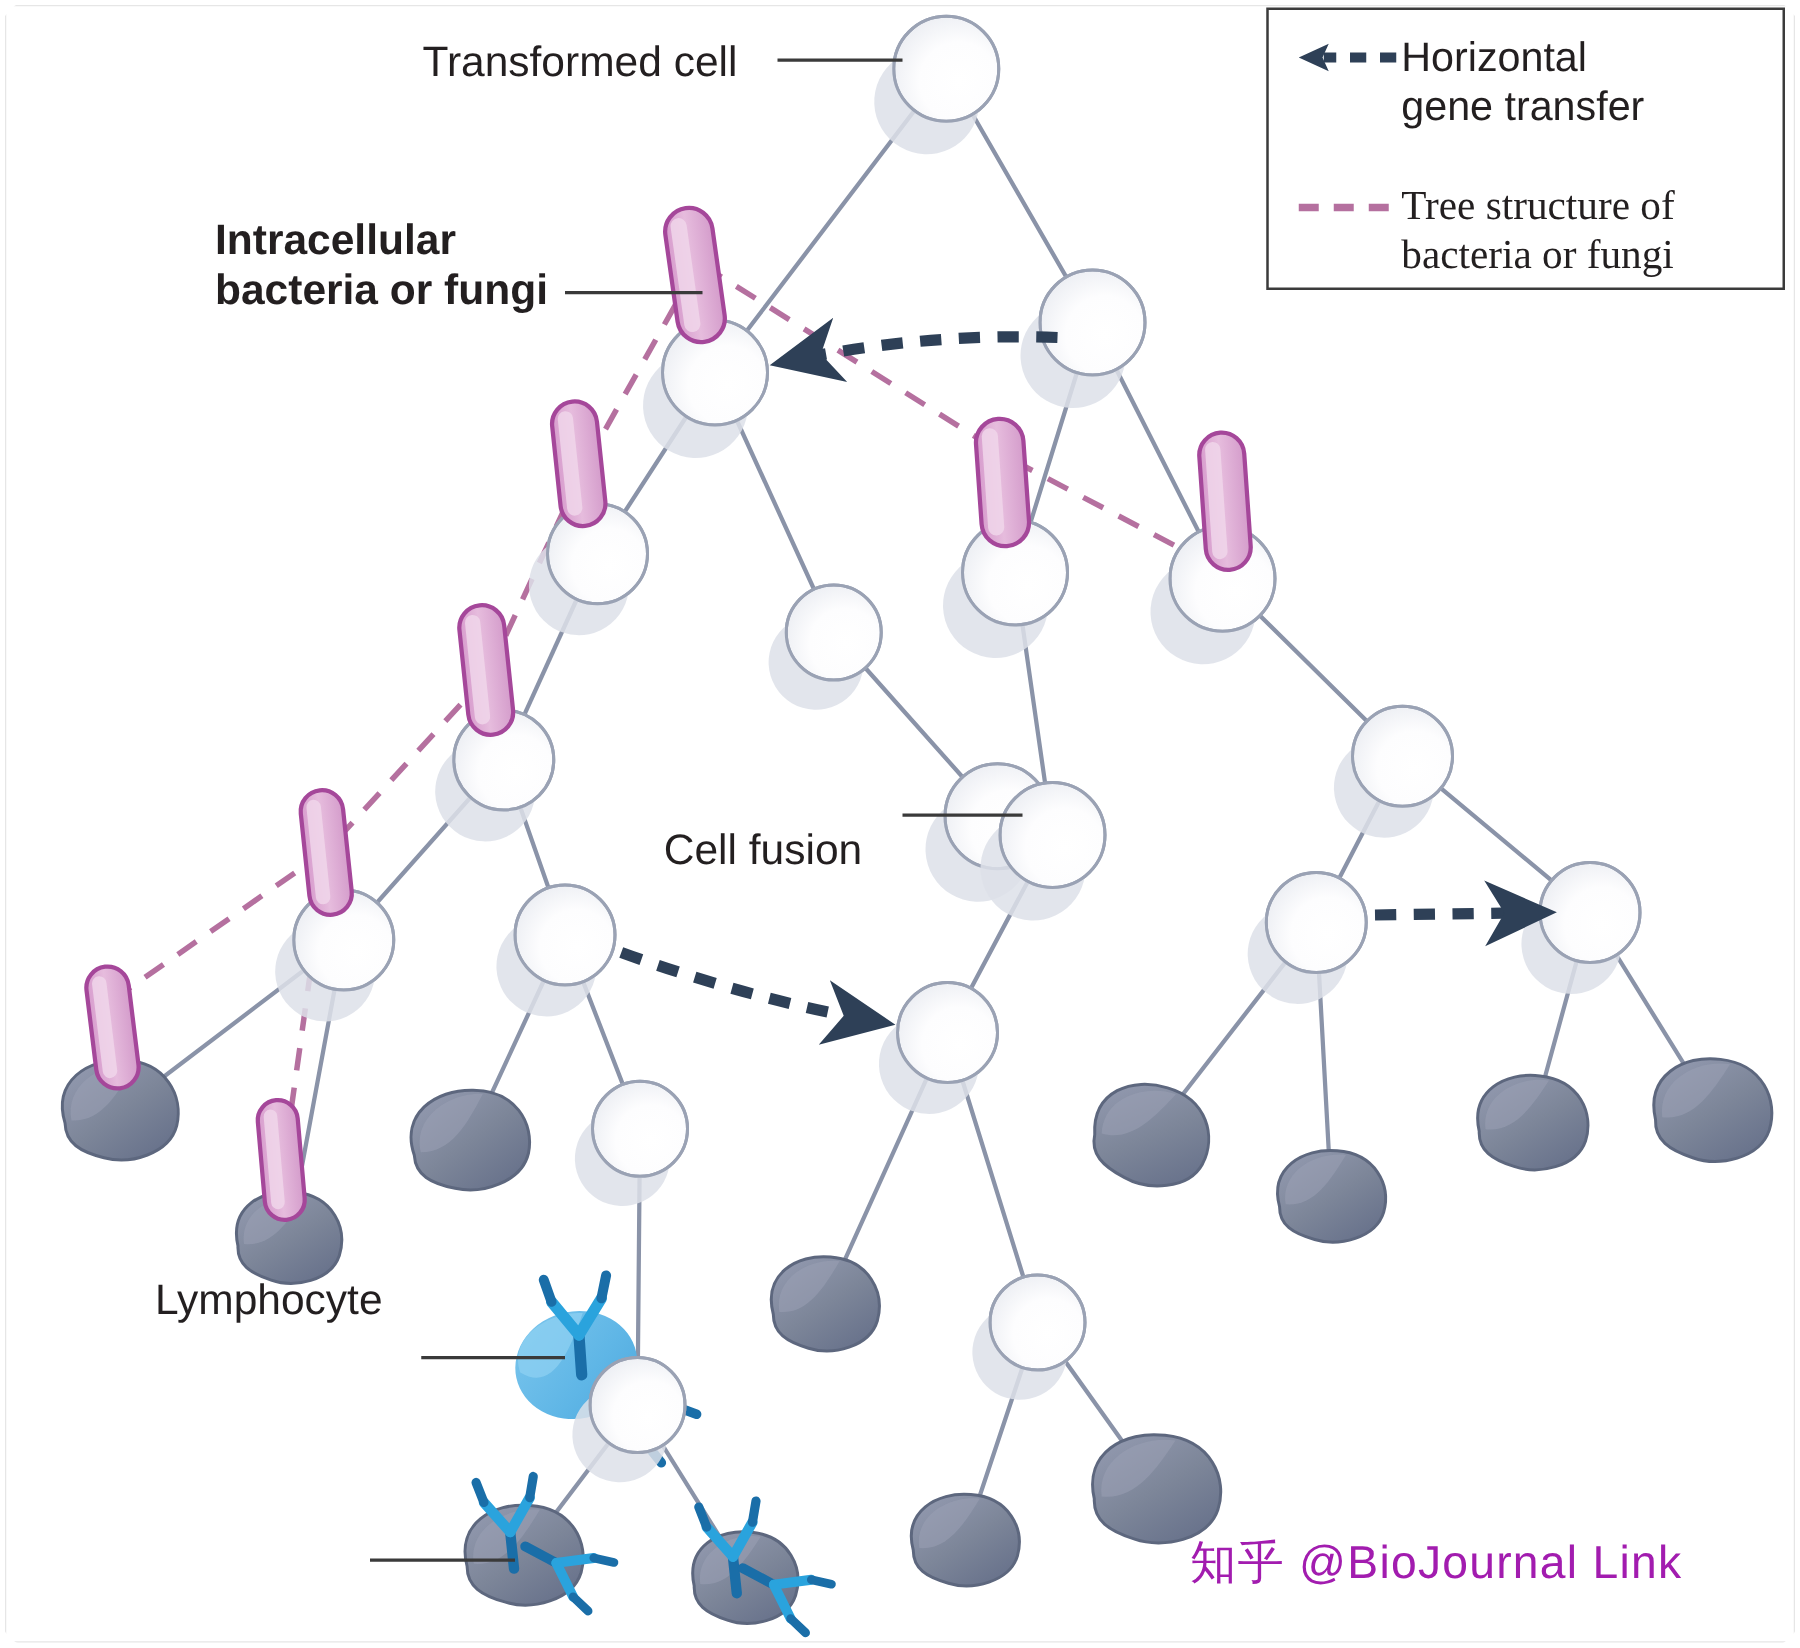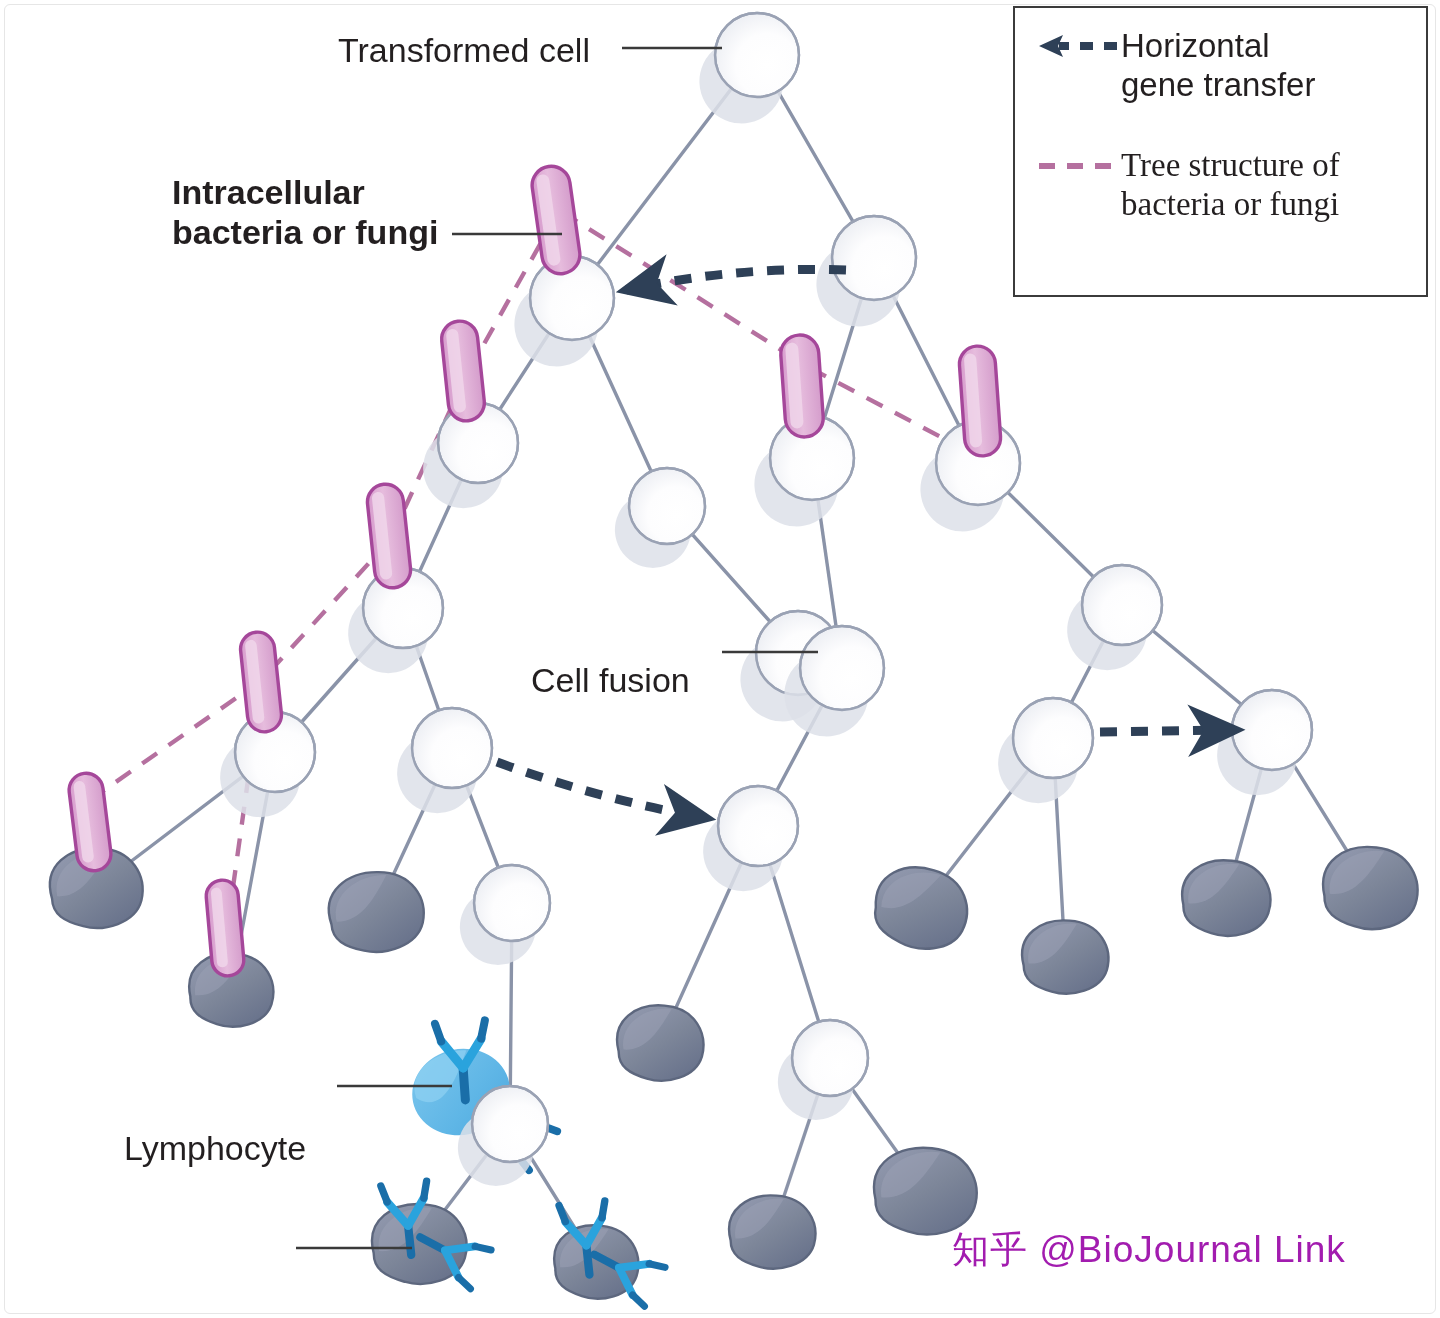--- a/index.html
+++ b/index.html
@@ -1,20 +1,20 @@
 <!DOCTYPE html>
 <html><head>
 <meta charset="utf-8">
 <style>
   html,body{margin:0;padding:0;background:#ffffff;}
   body{font-family:"Liberation Sans",sans-serif;}
-  #stage{position:relative;width:1440px;height:1318px;background:#ffffff;overflow:hidden;}
+  #stage{position:relative;width:1440px;height:1318px;background:#ffffff;overflow:hidden;border-radius:27px;}
   #canvas{position:absolute;left:0;top:0;width:1440px;height:1318px;}
   .lbl{position:absolute;color:#231f20;font-size:34px;line-height:40px;font-family:"Liberation Sans",sans-serif;white-space:pre;}
-  #legend-box{position:absolute;left:1013px;top:6px;width:415px;height:291px;border:2px solid #3b3b3b;background:#ffffff;box-sizing:border-box;}
+  #legend-box{position:absolute;left:1013px;top:6px;width:415px;height:226px;border:2px solid #3b3b3b;background:#ffffff;box-sizing:border-box;}
   .legend-row{position:absolute;display:flex;align-items:flex-start;}
   .legend-text{font-size:33px;line-height:39px;color:#231f20;white-space:pre;}
   #watermark{position:absolute;left:952px;top:1225px;font-size:37px;color:#a21caf;letter-spacing:1px;white-space:nowrap;}
   .edge-frame{position:absolute;left:4px;top:4px;width:1432px;height:1310px;border:1px solid #e6e6e6;border-radius:6px;box-sizing:border-box;pointer-events:none;}
 </style>
 </head>
 <body>
 
 <div id="stage">
 
@@ -329,21 +329,21 @@
         <line x1="296" y1="1248" x2="412" y2="1248" stroke="#3a3a3a" stroke-width="2.6"></line>
       </g>
   </svg>
 
   <div class="edge-frame"></div>
 
   <div class="lbl" id="lbl-transformed-cell" style="left: 338px; top: 30px;">Transformed cell</div>
   <div class="lbl" id="lbl-intracellular-bacteria" style="left: 172px; top: 172px; font-weight: bold;">Intracellular
 bacteria or fungi</div>
   <div class="lbl" id="lbl-cell-fusion" style="left: 531px; top: 660px;">Cell fusion</div>
-  <div class="lbl" id="lbl-lymphocyte" style="left: 124px; top: 1128px; text-align: center;">Lymphocyte</div>
+  <div class="lbl" id="lbl-lymphocyte" style="left: 124px; top: 1020px; text-align: center;">Lymphocyte</div>
 
   <div id="legend-box">
     <div class="legend-row" id="legend-row-0" style="left:18px;top:18px;">
       <svg width="88" height="40" viewBox="0 0 88 40">
         <line x1="84" y1="20" x2="26" y2="20" stroke="#2e4057" stroke-width="8" stroke-dasharray="13 11" stroke-linecap="butt"></line>
         <path d="M 6 20 L 30 9 L 25 20 L 30 31 Z" fill="#2e4057"></path>
       </svg>
       <div class="legend-text">Horizontal
 gene transfer</div>
     </div>

